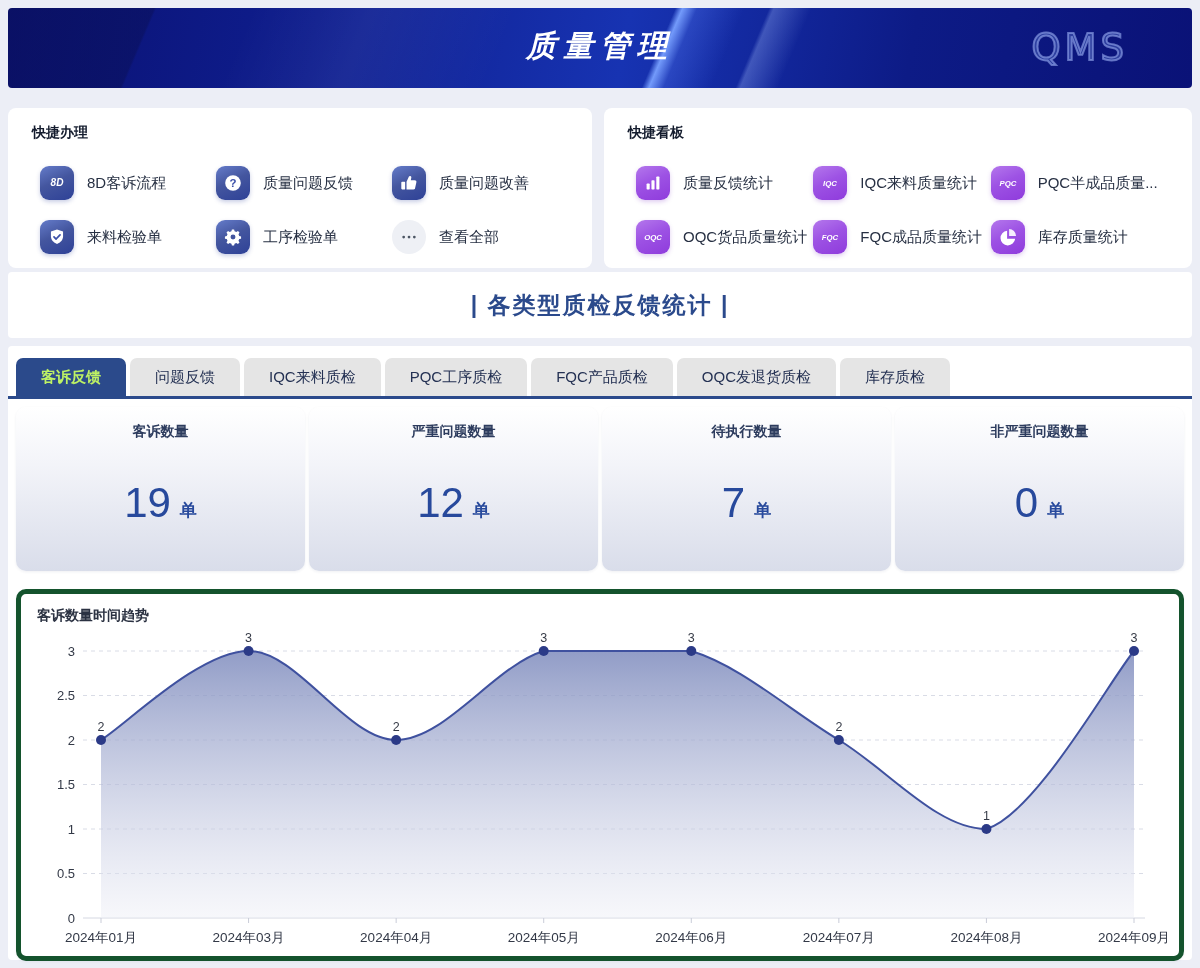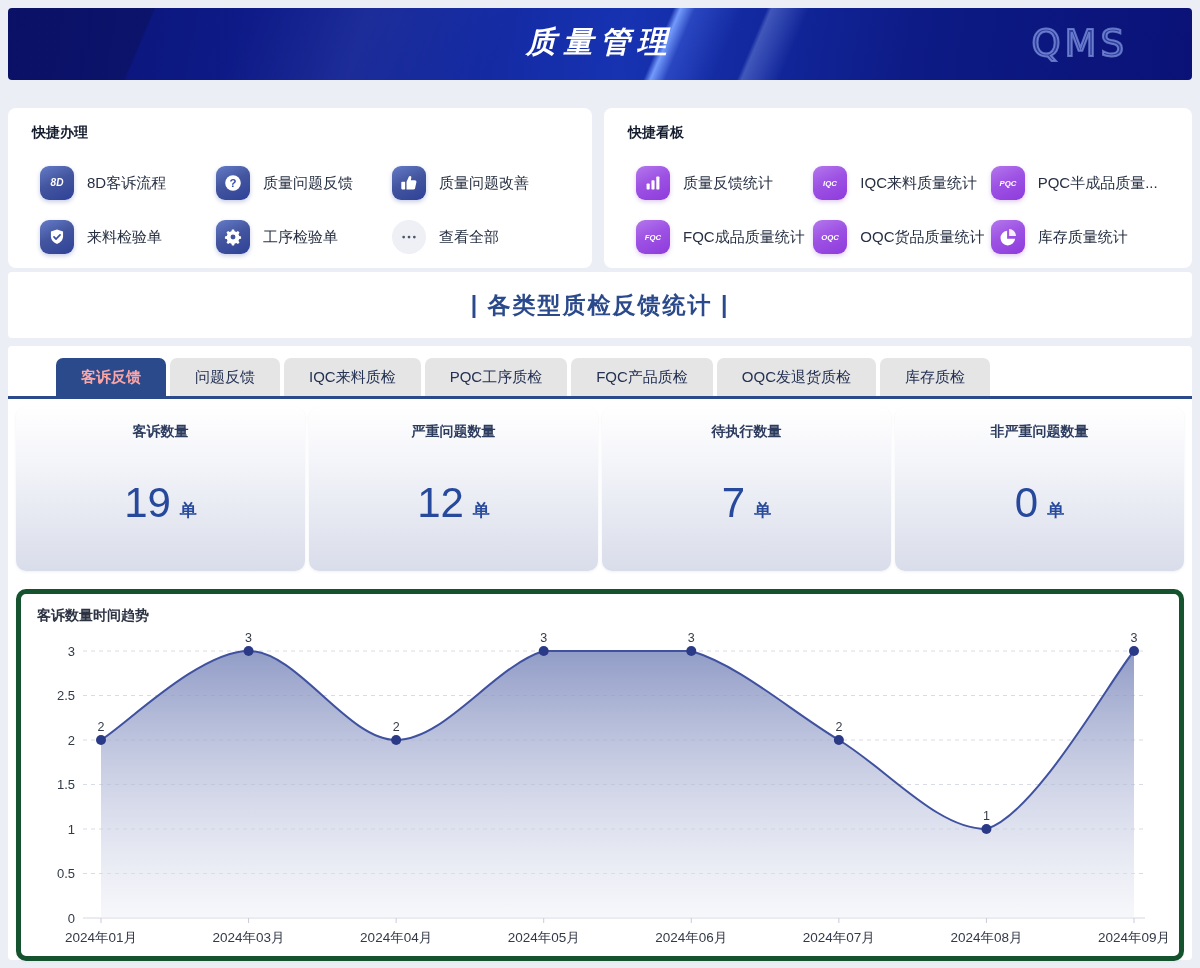--- a/index.html
+++ b/index.html
@@ -1,20 +1,20 @@
 <!DOCTYPE html>
 <html><head>
 <meta charset="utf-8">
 <style>
   * { margin:0; padding:0; box-sizing:border-box; }
   html,body { width:1200px; height:968px; overflow:hidden;
     font-family:"Liberation Sans", sans-serif; background:#eceef6; }
 
   
-  .banner { position:absolute; left:8px; top:8px; width:1184px; height:72px;
+  .banner { position:absolute; left:8px; top:8px; width:1184px; height:80px;
     border-radius:4px; overflow:hidden;
     background:
       linear-gradient(113deg, rgba(0,0,0,0) 54.8%, rgba(120,160,255,.95) 55.4%, rgba(80,115,235,.35) 56.6%, rgba(0,0,0,0) 60.5%),
       linear-gradient(113deg, rgba(0,0,0,0) 62.5%, rgba(170,195,255,.30) 62.9%, rgba(0,0,0,0) 66%),
       linear-gradient(113deg, rgba(0,0,0,0) 20%, rgba(255,255,255,.05) 30%, rgba(0,0,0,0) 42%),
       linear-gradient(113deg, rgba(10,16,90,.55) 12%, rgba(0,0,0,0) 12.2%),
       linear-gradient(100deg, #0a1173 0%, #0f1e8e 26%, #1733b2 52%, #0d1b86 76%, #0a1277 100%);
   }
   .banner-title { position:absolute; left:0; right:0; top:50%; transform:translateY(-54%);
     text-align:center; color:#fff; font-size:30px; font-weight:bold; font-style:italic;
@@ -47,21 +47,21 @@
     background:#fff; border-radius:4px; display:flex; align-items:center; justify-content:center; }
   .band-title { font-size:23px; font-weight:bold; color:#2b4a8c; letter-spacing:2px; }
 
   
   .main { position:absolute; left:8px; top:346px; width:1184px; height:614px;
     background:#fff; border-radius:4px; }
   .tabs { display:flex; gap:4px; padding:12px 0 0 8px; }
   .tab { height:38px; padding:0 25px; display:flex; align-items:center;
     background:#e5e5e5; border-radius:7px 7px 0 0; font-size:15px; color:#243153;
     font-weight:500; cursor:pointer; white-space:nowrap; }
-  .tab.active { background:#2b4a8b; color:#fca5a5; font-weight:bold;margin-left:40px; }
+  .tab.active { background:#2b4a8b; color:#bef264; font-weight:bold; }
   .tab-underline { height:3px; background:#2b4a8b; width:100%; }
 
   .stats { display:flex; gap:4px; padding:8px 8px 8px 8px; }
   .stat-card { flex:1; height:164px; border-radius:10px;
     background:linear-gradient(180deg,#ffffff 0%,#f3f4f9 35%,#d9ddea 100%);
     box-shadow:0 1px 3px rgba(30,40,90,.07);
     display:flex; flex-direction:column; align-items:center; }
   .stat-label { margin-top:16px; font-size:14px; font-weight:600; color:#2d3c5e; }
   .stat-value-row { flex:1; display:flex; align-items:center; justify-content:center;
     gap:9px; padding-bottom:6px; }
@@ -166,32 +166,32 @@
         <span class="q-ico purple">
           <svg width="22" height="22" viewBox="0 0 24 24">
             <text x="12" y="15.5" text-anchor="middle" font-size="8.5" font-weight="bold" font-style="italic" fill="#fff" font-family="Liberation Sans, sans-serif">PQC</text>
           </svg>
         </span>
         <span class="q-label">PQC半成品质量...</span>
       </div>
       <div class="q-item">
         <span class="q-ico purple">
           <svg width="22" height="22" viewBox="0 0 24 24">
+            <text x="12" y="15.5" text-anchor="middle" font-size="8.5" font-weight="bold" font-style="italic" fill="#fff" font-family="Liberation Sans, sans-serif">OQC</text>
+          </svg>
+        </span>
+        <span class="q-label">OQC货品质量统计</span>
+      </div>
+      <div class="q-item">
+        <span class="q-ico purple">
+          <svg width="22" height="22" viewBox="0 0 24 24">
             <text x="12" y="15.5" text-anchor="middle" font-size="8.5" font-weight="bold" font-style="italic" fill="#fff" font-family="Liberation Sans, sans-serif">FQC</text>
           </svg>
         </span>
         <span class="q-label">FQC成品质量统计</span>
-      </div>
-      <div class="q-item">
-        <span class="q-ico purple">
-          <svg width="22" height="22" viewBox="0 0 24 24">
-            <text x="12" y="15.5" text-anchor="middle" font-size="8.5" font-weight="bold" font-style="italic" fill="#fff" font-family="Liberation Sans, sans-serif">OQC</text>
-          </svg>
-        </span>
-        <span class="q-label">OQC货品质量统计</span>
       </div>
       <div class="q-item">
         <span class="q-ico purple">
           <svg width="22" height="22" viewBox="0 0 24 24">
             <path fill="#fff" d="M11 5.2a8 8 0 1 0 8.8 8.8H11z"></path>
             <path fill="#fff" opacity="0.9" d="M13.2 3.2a8 8 0 0 1 7.6 7.6h-7.6z"></path>
           </svg>
         </span>
         <span class="q-label">库存质量统计</span>
       </div>

